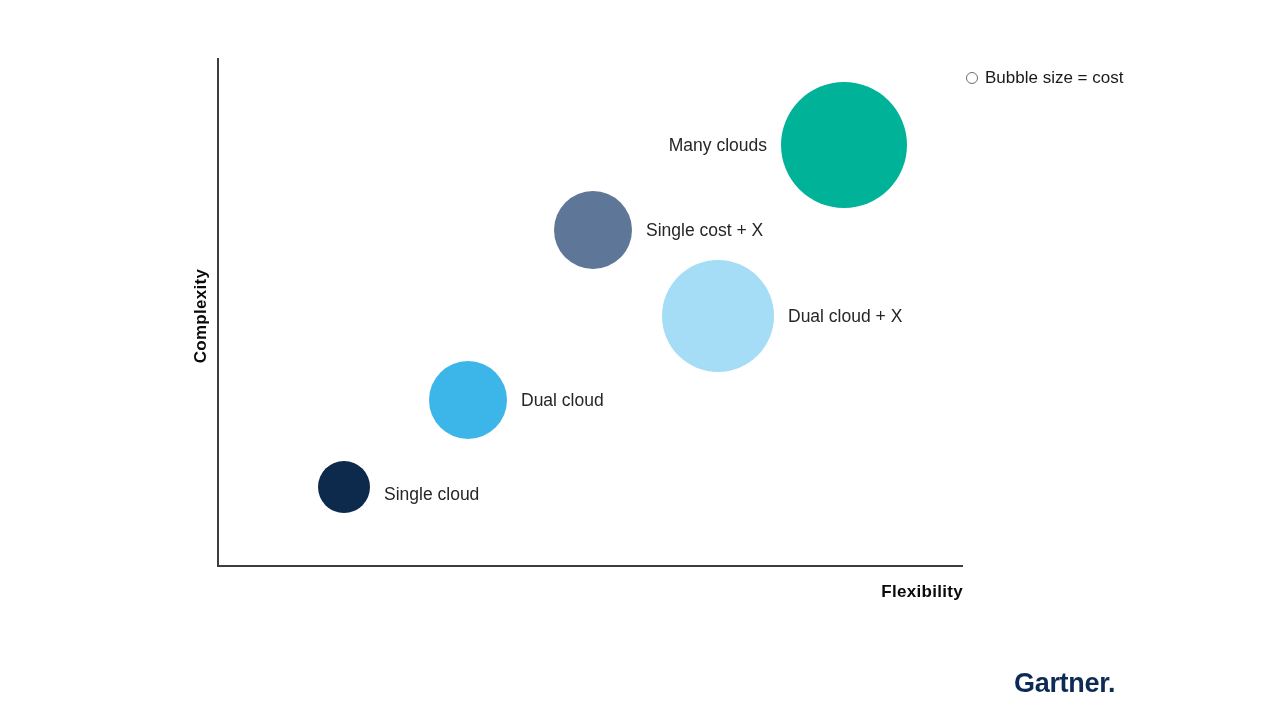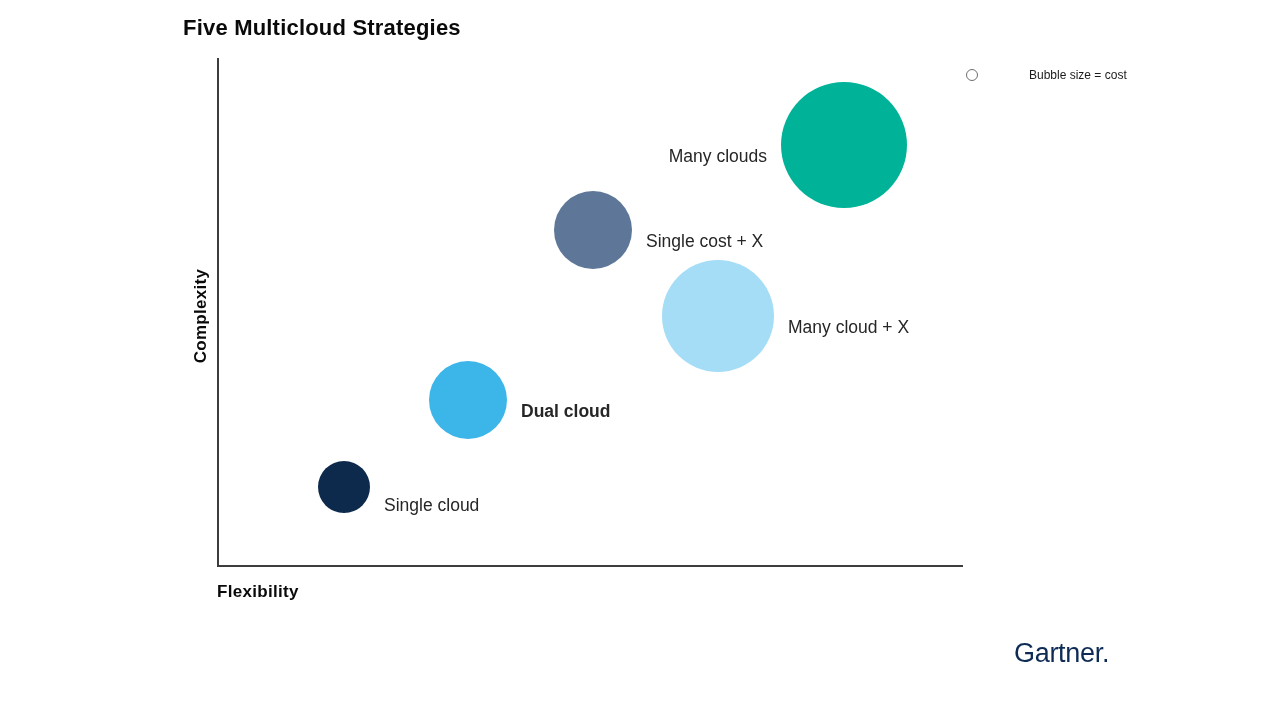--- a/index.html
+++ b/index.html
@@ -26,106 +26,104 @@
     left: 966px; top: 68px;
     display: flex; align-items: center; gap: 7px;
   }
   .legend-circle {
     width: 12px; height: 12px;
     border: 1.5px solid #6f6f6f;
     border-radius: 50%;
     background: transparent;
     flex: 0 0 auto;
   }
-  .legend-label { font-size: 12px; color: #1a1a1a; margin-left: 44px; }
+  .legend-label { font-size: 17px; color: #1a1a1a; }
 
   .plot {
     position: absolute;
     left: 217px; top: 58px;
     width: 746px; height: 509px;
     border-left: 2px solid #3d3d3d;
     border-bottom: 2px solid #3d3d3d;
   }
 
   .bubble {
     position: absolute;
     border-radius: 50%;
     transform: translate(-50%, -50%);
   }
   .bubble-label {
     position: absolute;
     font-size: 17.5px;
     color: #262626;
     white-space: nowrap;
-    margin-top: 11px;
   }
 
   .y-axis-label {
     position: absolute;
     left: 201px; top: 316px;
     transform: translate(-50%, -50%) rotate(-90deg);
     transform-origin: center;
     font-weight: bold;
     font-size: 17px;
     color: #0a0a0a;
     letter-spacing: 0.3px;
     white-space: nowrap;
   }
   .x-axis-label {
     position: absolute;
     left: 217px; top: 582px;
     width: 746px;
-    text-align: left;
+    text-align: right;
     font-weight: bold;
     font-size: 17px;
     color: #0a0a0a;
     letter-spacing: 0.3px;
   }
 
   .source {
     position: absolute;
     left: 183px; top: 616px;
     font-size: 13px;
     color: #8e8e8e;
     line-height: 21px;
   }
 
   .logo {
     position: absolute;
-    left: 1014px; top: 638px;
+    left: 1014px; top: 668px;
     font-size: 27px;
-    font-weight: normal;
+    font-weight: bold;
     color: #0e2b55;
     letter-spacing: -0.3px;
   }
   .logo-dot { font-size: 27px; }
 </style>
 </head>
 <body>
 
 <div class="page">
 
-  <h1 class="chart-title">Five Multicloud Strategies</h1>
 
   <div class="legend">
     <span class="legend-circle"></span>
     <span class="legend-label">Bubble size = cost</span>
   </div>
 
   <div class="y-axis-label">Complexity</div>
 
   <div class="plot">
       <div class="bubble" style="left: 125px; top: 429px; width: 52px; height: 52px; background: rgb(13, 42, 77);"></div>
       <div class="bubble-label" style="top: 436px; left: 165px; transform: translateY(-50%);">Single cloud</div>
       <div class="bubble" style="left: 249px; top: 342px; width: 78px; height: 78px; background: rgb(60, 182, 232);"></div>
-      <div class="bubble-label" style="top: 342px; left: 302px; transform: translateY(-50%); font-weight: bold;">Dual cloud</div>
+      <div class="bubble-label" style="top: 342px; left: 302px; transform: translateY(-50%);">Dual cloud</div>
       <div class="bubble" style="left: 374px; top: 172px; width: 78px; height: 78px; background: rgb(94, 118, 151);"></div>
       <div class="bubble-label" style="top: 172px; left: 427px; transform: translateY(-50%);">Single cost + X</div>
       <div class="bubble" style="left: 499px; top: 258px; width: 112px; height: 112px; background: rgb(165, 221, 247);"></div>
-      <div class="bubble-label" style="top: 258px; left: 569px; transform: translateY(-50%);">Many cloud + X</div>
+      <div class="bubble-label" style="top: 258px; left: 569px; transform: translateY(-50%);">Dual cloud + X</div>
       <div class="bubble" style="left: 625px; top: 87px; width: 126px; height: 126px; background: rgb(0, 178, 152);"></div>
       <div class="bubble-label" style="top: 87px; left: 548px; transform: translate(-100%, -50%);">Many clouds</div>
     </div>
 
   <div class="x-axis-label">Flexibility</div>
 
 
   <div class="logo"><span>Gartner</span><span class="logo-dot">.</span></div>
 
 </div>

